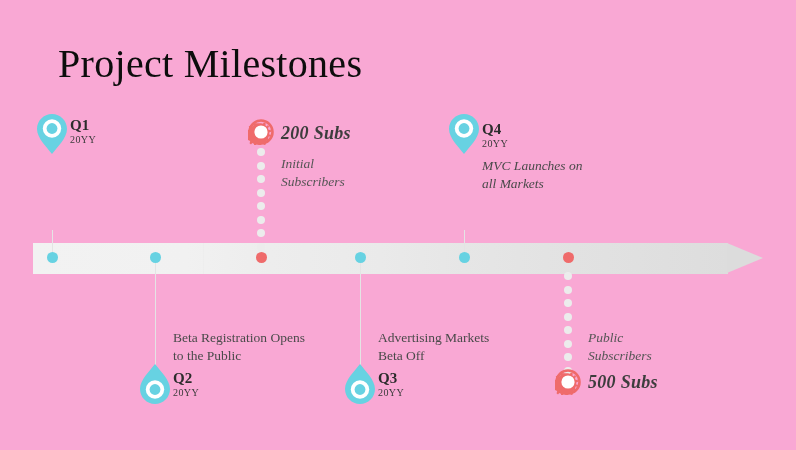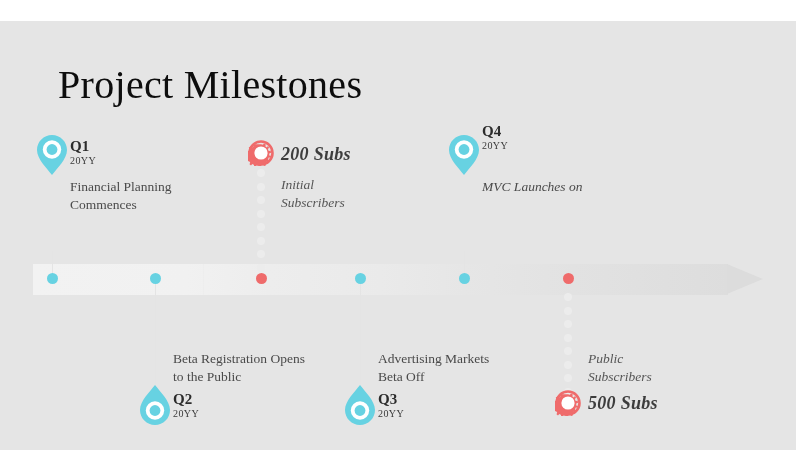--- a/index.html
+++ b/index.html
@@ -3,21 +3,21 @@
 <meta charset="utf-8">
 <style>
   html,body{margin:0;padding:0;}
   body{
     width:796px;height:450px;
     background:#ffffff;
     font-family:"Liberation Serif", serif;
     overflow:hidden;
     position:relative;
   }
-  .slide{position:absolute;inset:0;background:#e5e5e5;margin-top:21px;}
+  .slide{position:absolute;inset:0;background:#f9a8d4;}
 
   
   .title{
     position:absolute;left:58px;top:40px;
     font-family:"Liberation Serif", serif;
     font-size:40px;
     font-weight:400;
     color:#0d0d0d;
     letter-spacing:0.3px;
     white-space:nowrap;
@@ -140,24 +140,20 @@
     <svg viewBox="0 0 34 44" xmlns="http://www.w3.org/2000/svg">
       <path d="M17 2 C8.7 2 2 8.7 2 17 C2 26 12 35.5 17 42 C22 35.5 32 26 32 17 C32 8.7 25.3 2 17 2 Z" fill="#67d2e2"></path>
       <circle cx="17" cy="16.5" r="9.2" fill="#ffffff"></circle>
       <circle cx="17" cy="16.5" r="5.4" fill="#67d2e2"></circle>
     </svg>
   </div>
   <div class="q-head" style="left:70px;top:118px;">
     <div class="q-name">Q1</div>
     <div class="q-year">20YY</div>
   </div>
-  <div class="desc" style="left:70px;top:157px;">
-    <span>Financial Planning</span>
-    <span>Commences</span>
-  </div>
 
   <div class="gear" style="left:248px;top:119px;">
     <svg viewBox="0 0 26 26" xmlns="http://www.w3.org/2000/svg">
       <circle cx="13" cy="13" r="11.5" fill="none" stroke="#ef6b6b" stroke-width="2.6"></circle>
       <path fill="#ef6b6b" d="M13 4.3
         l1.9 0.55 1.3-1.5 1.55 1.2 -0.35 1.95 1.6 1.1 0.95-1.75 1.05 1.7 -1.1 1.65 0.85 1.8 1.95-0.2 0.35 1.95 -1.85 0.7 0.05 2 1.9 0.5 -0.5 1.9 -1.95-0.25 -0.75 1.85 1.5 1.3 -1.2 1.55 -1.9-0.45 -1.2 1.6 0.9 1.8 -1.85 0.7 -1.35-1.45 -1.8 0.85 0.1 2 -1.95 0.1 -0.85-1.8 -2-0.05 -0.65 1.9 -1.85-0.6 0.25-1.95 -1.8-0.85 -1.3 1.5 -1.5-1.25 0.7-1.85 -1.4-1.4 -1.75 0.95 -0.9-1.75 1.55-1.2 -0.6-1.9 -1.95-0.1 0.1-1.95 1.95-0.35 0.35-1.95 -1.7-0.95 1.05-1.65 1.85 0.65 1.05-1.7 -1.1-1.6 1.65-1.05 1.5 1.25 1.6-1.2 -0.45-1.9 1.9-0.5z"></path>
       <circle cx="13" cy="13" r="6.6" fill="#ffffff"></circle>
     </svg>
   </div>
   <div class="subs-head" style="left:281px;top:123px;">200 Subs</div>
@@ -166,26 +162,27 @@
     <span>Subscribers</span>
   </div>
 
   <div class="pin" style="left:447px;top:112px;">
     <svg viewBox="0 0 34 44" xmlns="http://www.w3.org/2000/svg">
       <path d="M17 2 C8.7 2 2 8.7 2 17 C2 26 12 35.5 17 42 C22 35.5 32 26 32 17 C32 8.7 25.3 2 17 2 Z" fill="#67d2e2"></path>
       <circle cx="17" cy="16.5" r="9.2" fill="#ffffff"></circle>
       <circle cx="17" cy="16.5" r="5.4" fill="#67d2e2"></circle>
     </svg>
   </div>
-  <div class="q-head" style="left:482px;top:103px;">
+  <div class="q-head" style="left:482px;top:122px;">
     <div class="q-name">Q4</div>
     <div class="q-year">20YY</div>
   </div>
   <div class="desc" style="left:482px;top:157px;font-style:italic;">
     <span>MVC Launches on</span>
+    <span>all Markets</span>
   </div>
 
   <div class="pin" style="left:138px;top:362px;">
     <svg viewBox="0 0 34 44" xmlns="http://www.w3.org/2000/svg">
       <g transform="rotate(180 17 22)">
         <path d="M17 2 C8.7 2 2 8.7 2 17 C2 26 12 35.5 17 42 C22 35.5 32 26 32 17 C32 8.7 25.3 2 17 2 Z" fill="#67d2e2"></path>
         <circle cx="17" cy="16.5" r="9.2" fill="#ffffff"></circle>
         <circle cx="17" cy="16.5" r="5.4" fill="#67d2e2"></circle>
       </g>
     </svg>

